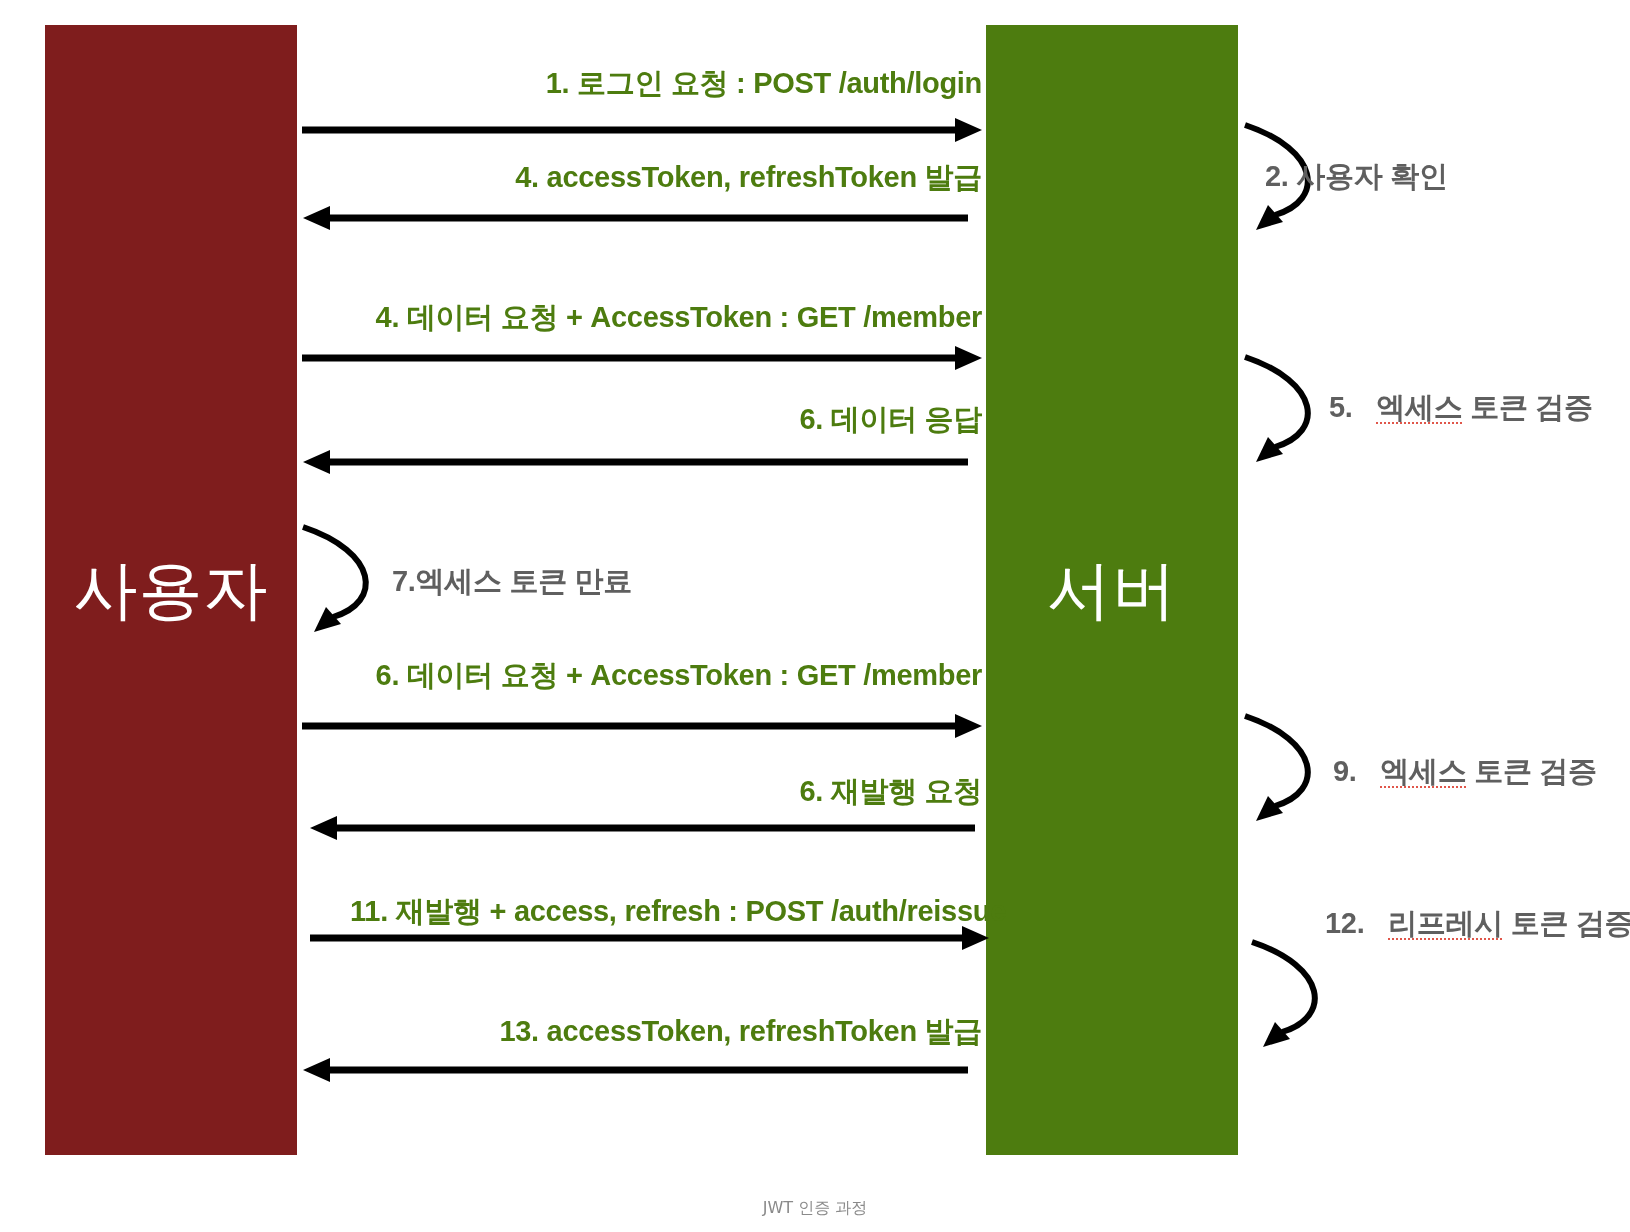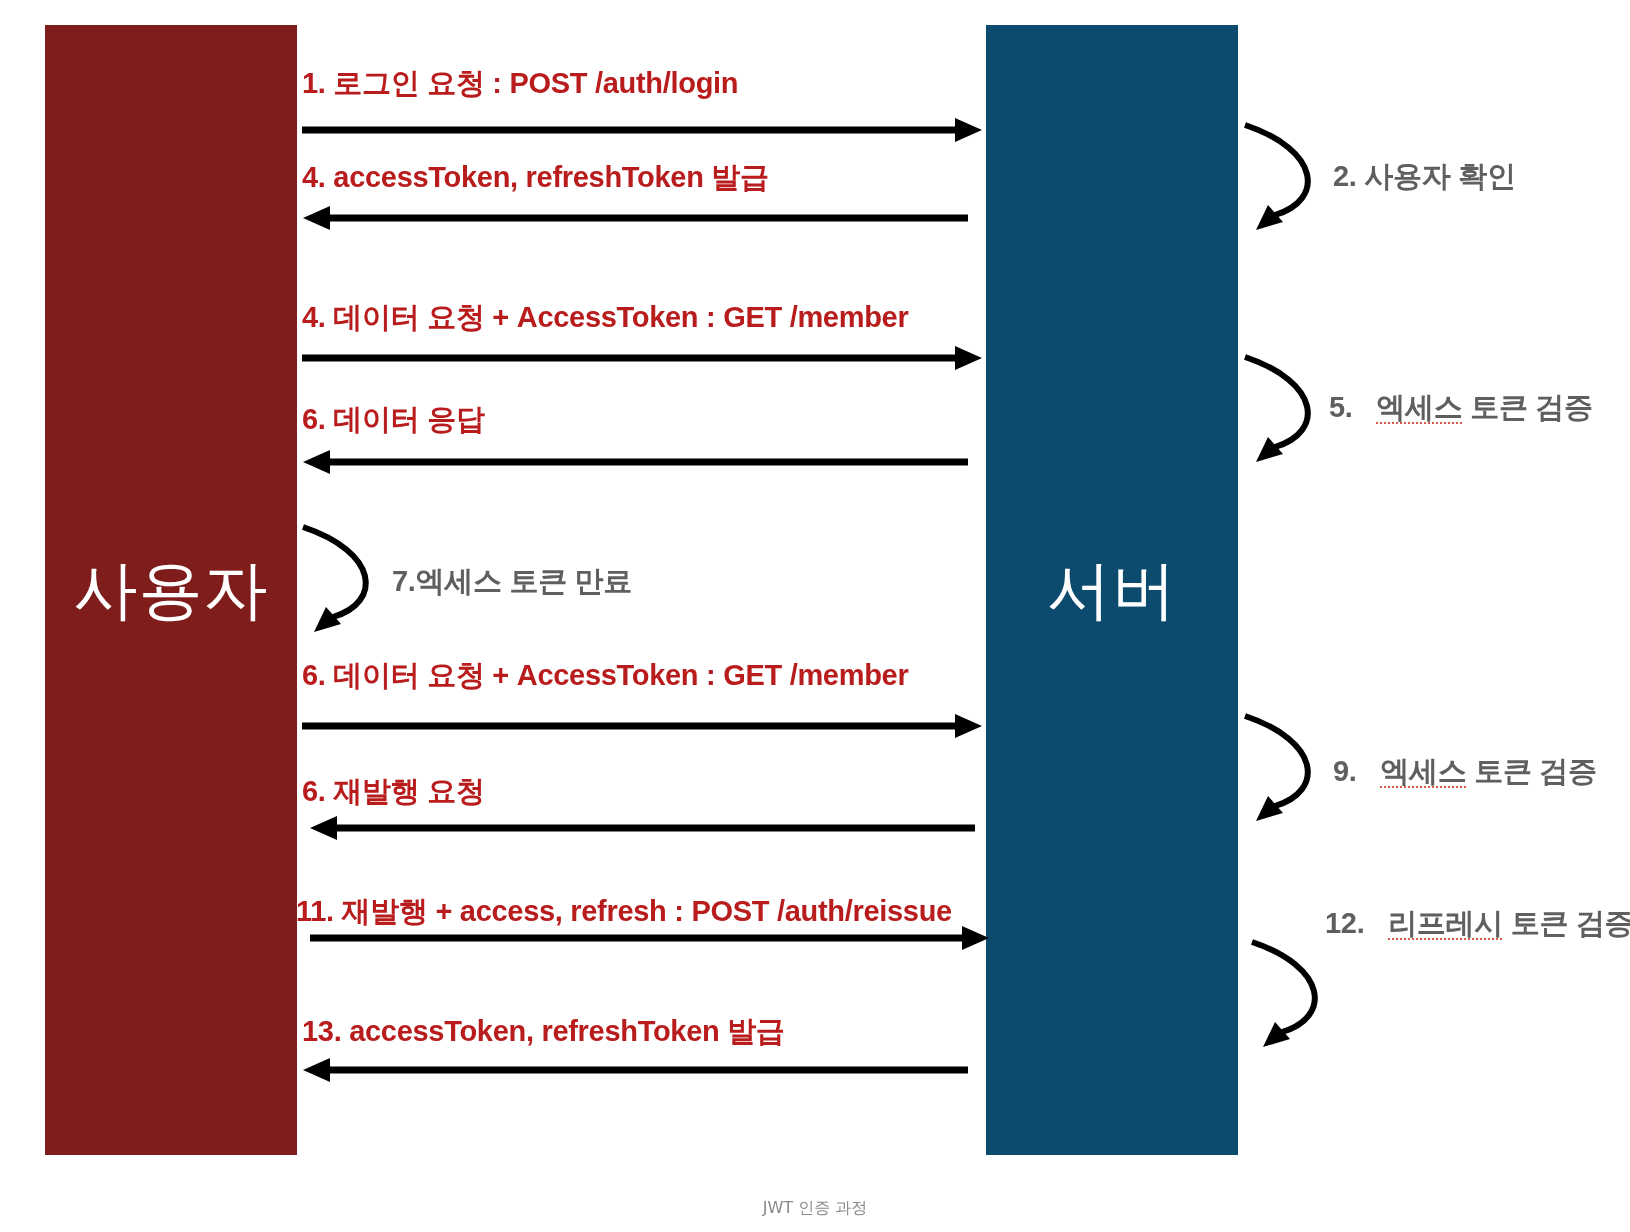--- a/index.html
+++ b/index.html
@@ -1,33 +1,33 @@
 <!DOCTYPE html>
 <html><head>
   <meta charset="utf-8">
   <style>
     html, body { margin: 0; padding: 0; background: #ffffff; }
     body { width: 1630px; height: 1232px; position: relative; overflow: hidden;
            font-family: "Liberation Sans", "DejaVu Sans", sans-serif; }
     .actor { position: absolute; display: flex; align-items: center; justify-content: center; }
     .actor-label { color: #ffffff; font-family: "DejaVu Sans", sans-serif; font-size: 64px; font-weight: normal; letter-spacing: 1px; }
-    .msg { position: absolute; color: #b91c1c; font-weight: bold; font-size: 29px; white-space: nowrap; text-align: left; letter-spacing: -0.3px; }
+    .msg { position: absolute; color: #4d7c0f; font-weight: bold; font-size: 29px; white-space: nowrap; text-align: right; letter-spacing: -0.3px; }
     .side { position: absolute; color: #5f5f5f; font-weight: bold; font-size: 29px; white-space: nowrap; letter-spacing: -0.3px; }
     .spell { text-decoration: underline dotted #e0564a; text-underline-offset: 5px; text-decoration-thickness: 2px; margin-left: 16px; }
     svg.arrows { position: absolute; left: 0; top: 0; }
     .caption { position: absolute; left: 0; width: 1630px; top: 1198px; text-align: center;
                color: #8a8a8a; font-size: 16px; font-family: "DejaVu Sans", sans-serif; }
   </style>
 </head>
 <body>
 
 <div class="actor" style="left:45px; top:25px; width:252px; height:1130px; background:#7f1d1d;">
   <span class="actor-label">사용자</span>
 </div>
-<div class="actor" style="left:986px; top:25px; width:252px; height:1130px; background:#0c4a6e;">
+<div class="actor" style="left:986px; top:25px; width:252px; height:1130px; background:#4d7c0f;">
   <span class="actor-label">서버</span>
 </div>
 
 <svg class="arrows" width="1630" height="1232" viewBox="0 0 1630 1232">
   <defs>
     <marker id="head" markerWidth="6" markerHeight="6" refX="4" refY="3" orient="auto" markerUnits="strokeWidth">
       <path d="M0,0 L5,3 L0,6 z" fill="#000"></path>
     </marker>
   </defs>
 
@@ -96,21 +96,21 @@
 
 <div class="msg" style="left:302px; width:680px; top:64px;">1. 로그인 요청 : POST /auth/login</div>
 <div class="msg" style="left:302px; width:680px; top:158px;">4. accessToken, refreshToken 발급</div>
 <div class="msg" style="left:302px; width:680px; top:298px;">4. 데이터 요청 + AccessToken : GET /member</div>
 <div class="msg" style="left:302px; width:680px; top:400px;">6. 데이터 응답</div>
 <div class="msg" style="left:302px; width:680px; top:656px;">6. 데이터 요청 + AccessToken : GET /member</div>
 <div class="msg" style="left:302px; width:680px; top:772px;">6. 재발행 요청</div>
 <div class="msg" style="left:296px; width:710px; top:892px;">11. 재발행 + access, refresh : POST /auth/reissue</div>
 <div class="msg" style="left:302px; width:680px; top:1012px;">13. accessToken, refreshToken 발급</div>
 
-<div class="side" style="left:1333px; top:157px;">
+<div class="side" style="left:1265px; top:157px;">
   <span>2. </span><span>사용자 확인</span>
 </div>
 <div class="side" style="left:1329px; top:388px;">
   <span>5. </span><span class="spell">엑세스</span><span> 토큰 검증</span>
 </div>
 <div class="side" style="left:392px; top:562px;">
   <span>7.엑세스 토큰 만료</span>
 </div>
 <div class="side" style="left:1333px; top:752px;">
   <span>9. </span><span class="spell">엑세스</span><span> 토큰 검증</span>

